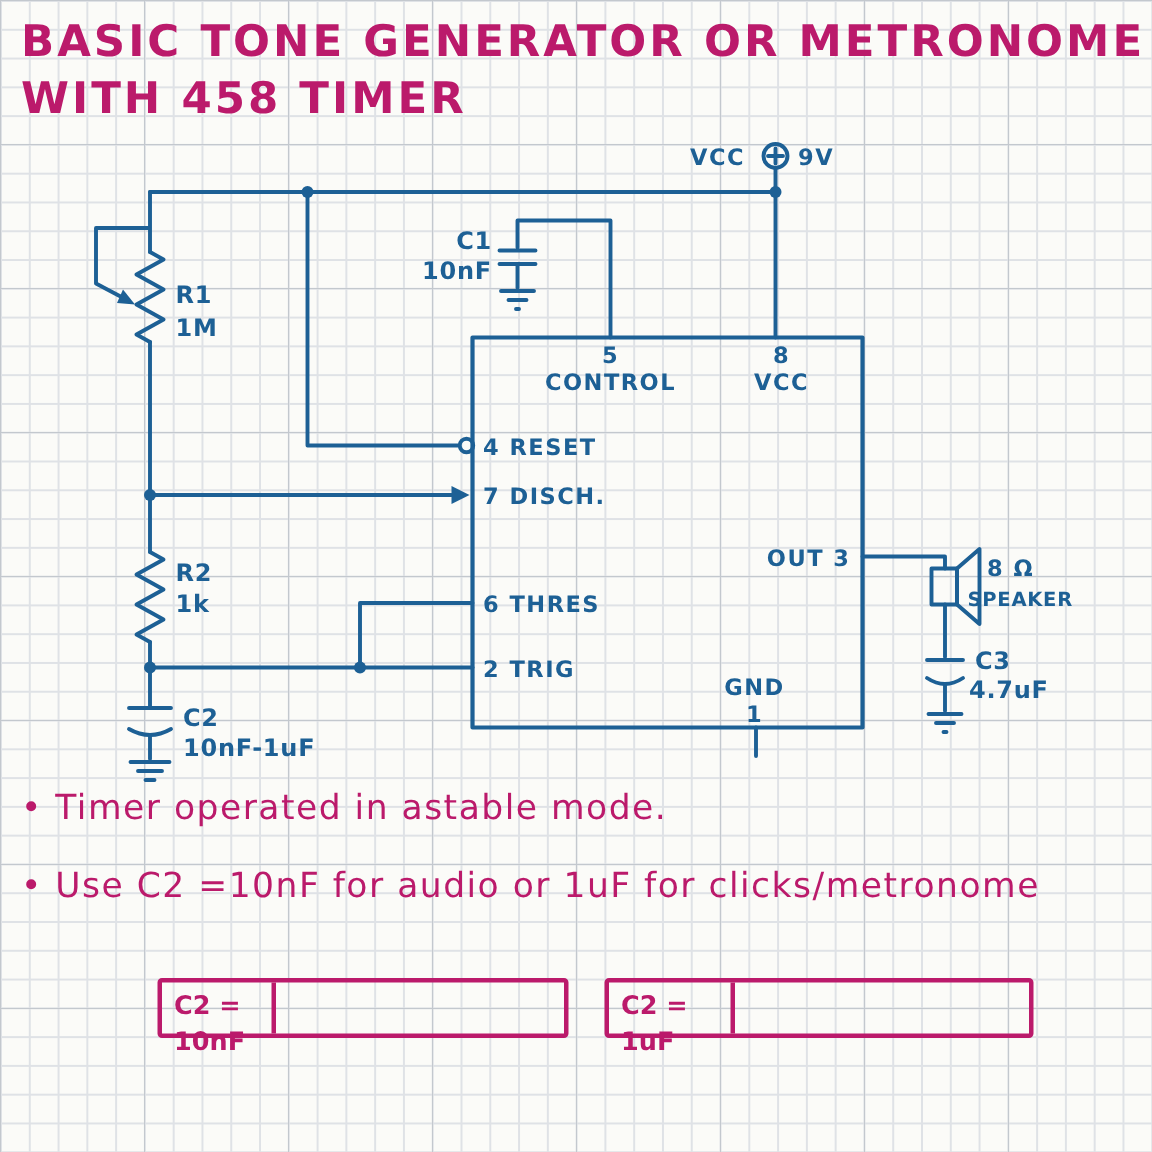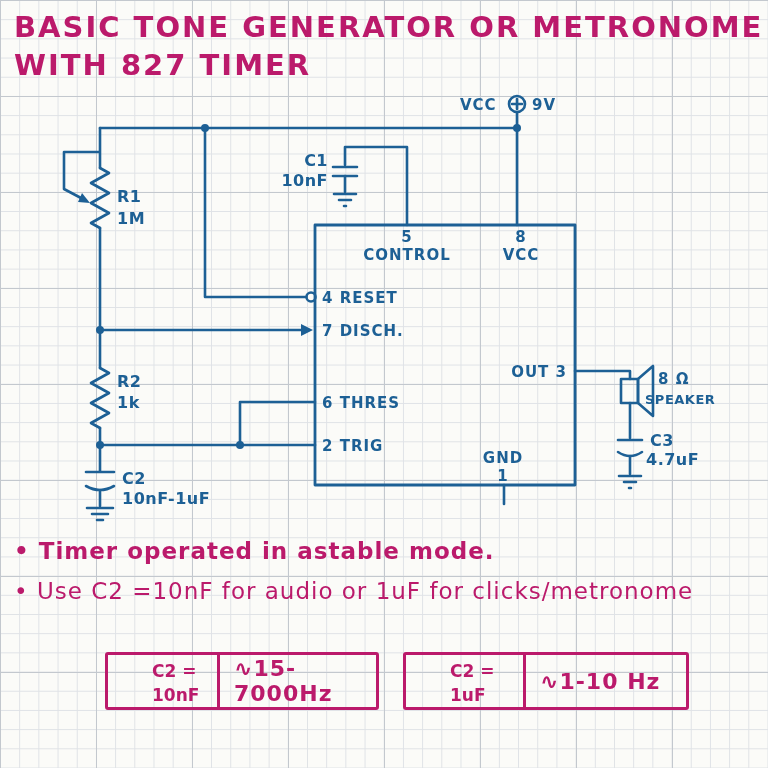--- a/index.html
+++ b/index.html
@@ -23,32 +23,31 @@
     font-size:29px;
     letter-spacing:2px;
     line-height:38px;
   }
   #title1{left:14px;top:8px;}
   #title2{left:14px;top:46px;}
   .note{
     font-size:23px;
     letter-spacing:1px;
   }
-  #note0{left:14px;top:538px;font-weight:bold;}
+  #note0{left:14px;top:526px;}
   #note1{left:14px;top:578px;text-align:center;}
   #note2{left:14px;top:616px;}
   .freq-table{
     position:absolute;
-    top:652px;height:58px;
+    top:652px;height:40px;
     border:3px solid #bb1a6b;
     border-radius:3px;
     display:flex;
     box-sizing:border-box;
     color:#bb1a6b;
-    padding-left:36px;
   }
   #table0{left:105px;width:274px;}
   #table1{left:403px;width:286px;}
   .freq-cap{
     border-right:3px solid #bb1a6b;
     padding:4px 6px 0 8px;
     font-size:17px;
     font-weight:bold;
     line-height:24px;
     box-sizing:border-box;
@@ -72,21 +71,21 @@
   .pin-label{font-size:15px;letter-spacing:1px;}
   .comp-label{font-size:16px;letter-spacing:0.5px;}
   .small-label{font-size:13px;letter-spacing:0.5px;}
 </style>
 </head>
 <body>
 
 <div class="page">
 
   <div id="title1" class="abs magenta title-line">BASIC TONE GENERATOR OR METRONOME</div>
-  <div id="title2" class="abs magenta title-line">WITH 827 TIMER</div>
+  <div id="title2" class="abs magenta title-line">WITH 458 TIMER</div>
 
   <svg width="768" height="768" viewBox="0 0 768 768">
 
     <g stroke="#1d6095" stroke-width="2.6" fill="none" stroke-linecap="round" stroke-linejoin="round">
 
       <g>
         <circle cx="517" cy="104" r="8"></circle>
         <path d="M517,99 V109 M512,104 H522"></path>
       </g>
       <path d="M517,113 V225"></path>
@@ -194,24 +193,22 @@
   </svg>
 
   <div id="note0" class="abs magenta note">• Timer operated in astable mode.</div>
   <div id="note1" class="abs magenta note">• Use C2 =10nF for audio or 1uF for clicks/metronome</div>
 
   <div id="table0" class="freq-table">
     <div class="freq-cap">
       <div>C2 =</div>
       <div>10nF</div>
     </div>
-    <div class="freq-range">∿15-7000Hz</div>
   </div>
 
   <div id="table1" class="freq-table">
     <div class="freq-cap">
       <div>C2 =</div>
       <div>1uF</div>
     </div>
-    <div class="freq-range">∿1-10 Hz</div>
   </div>
 
 </div>
 
 </body></html>

